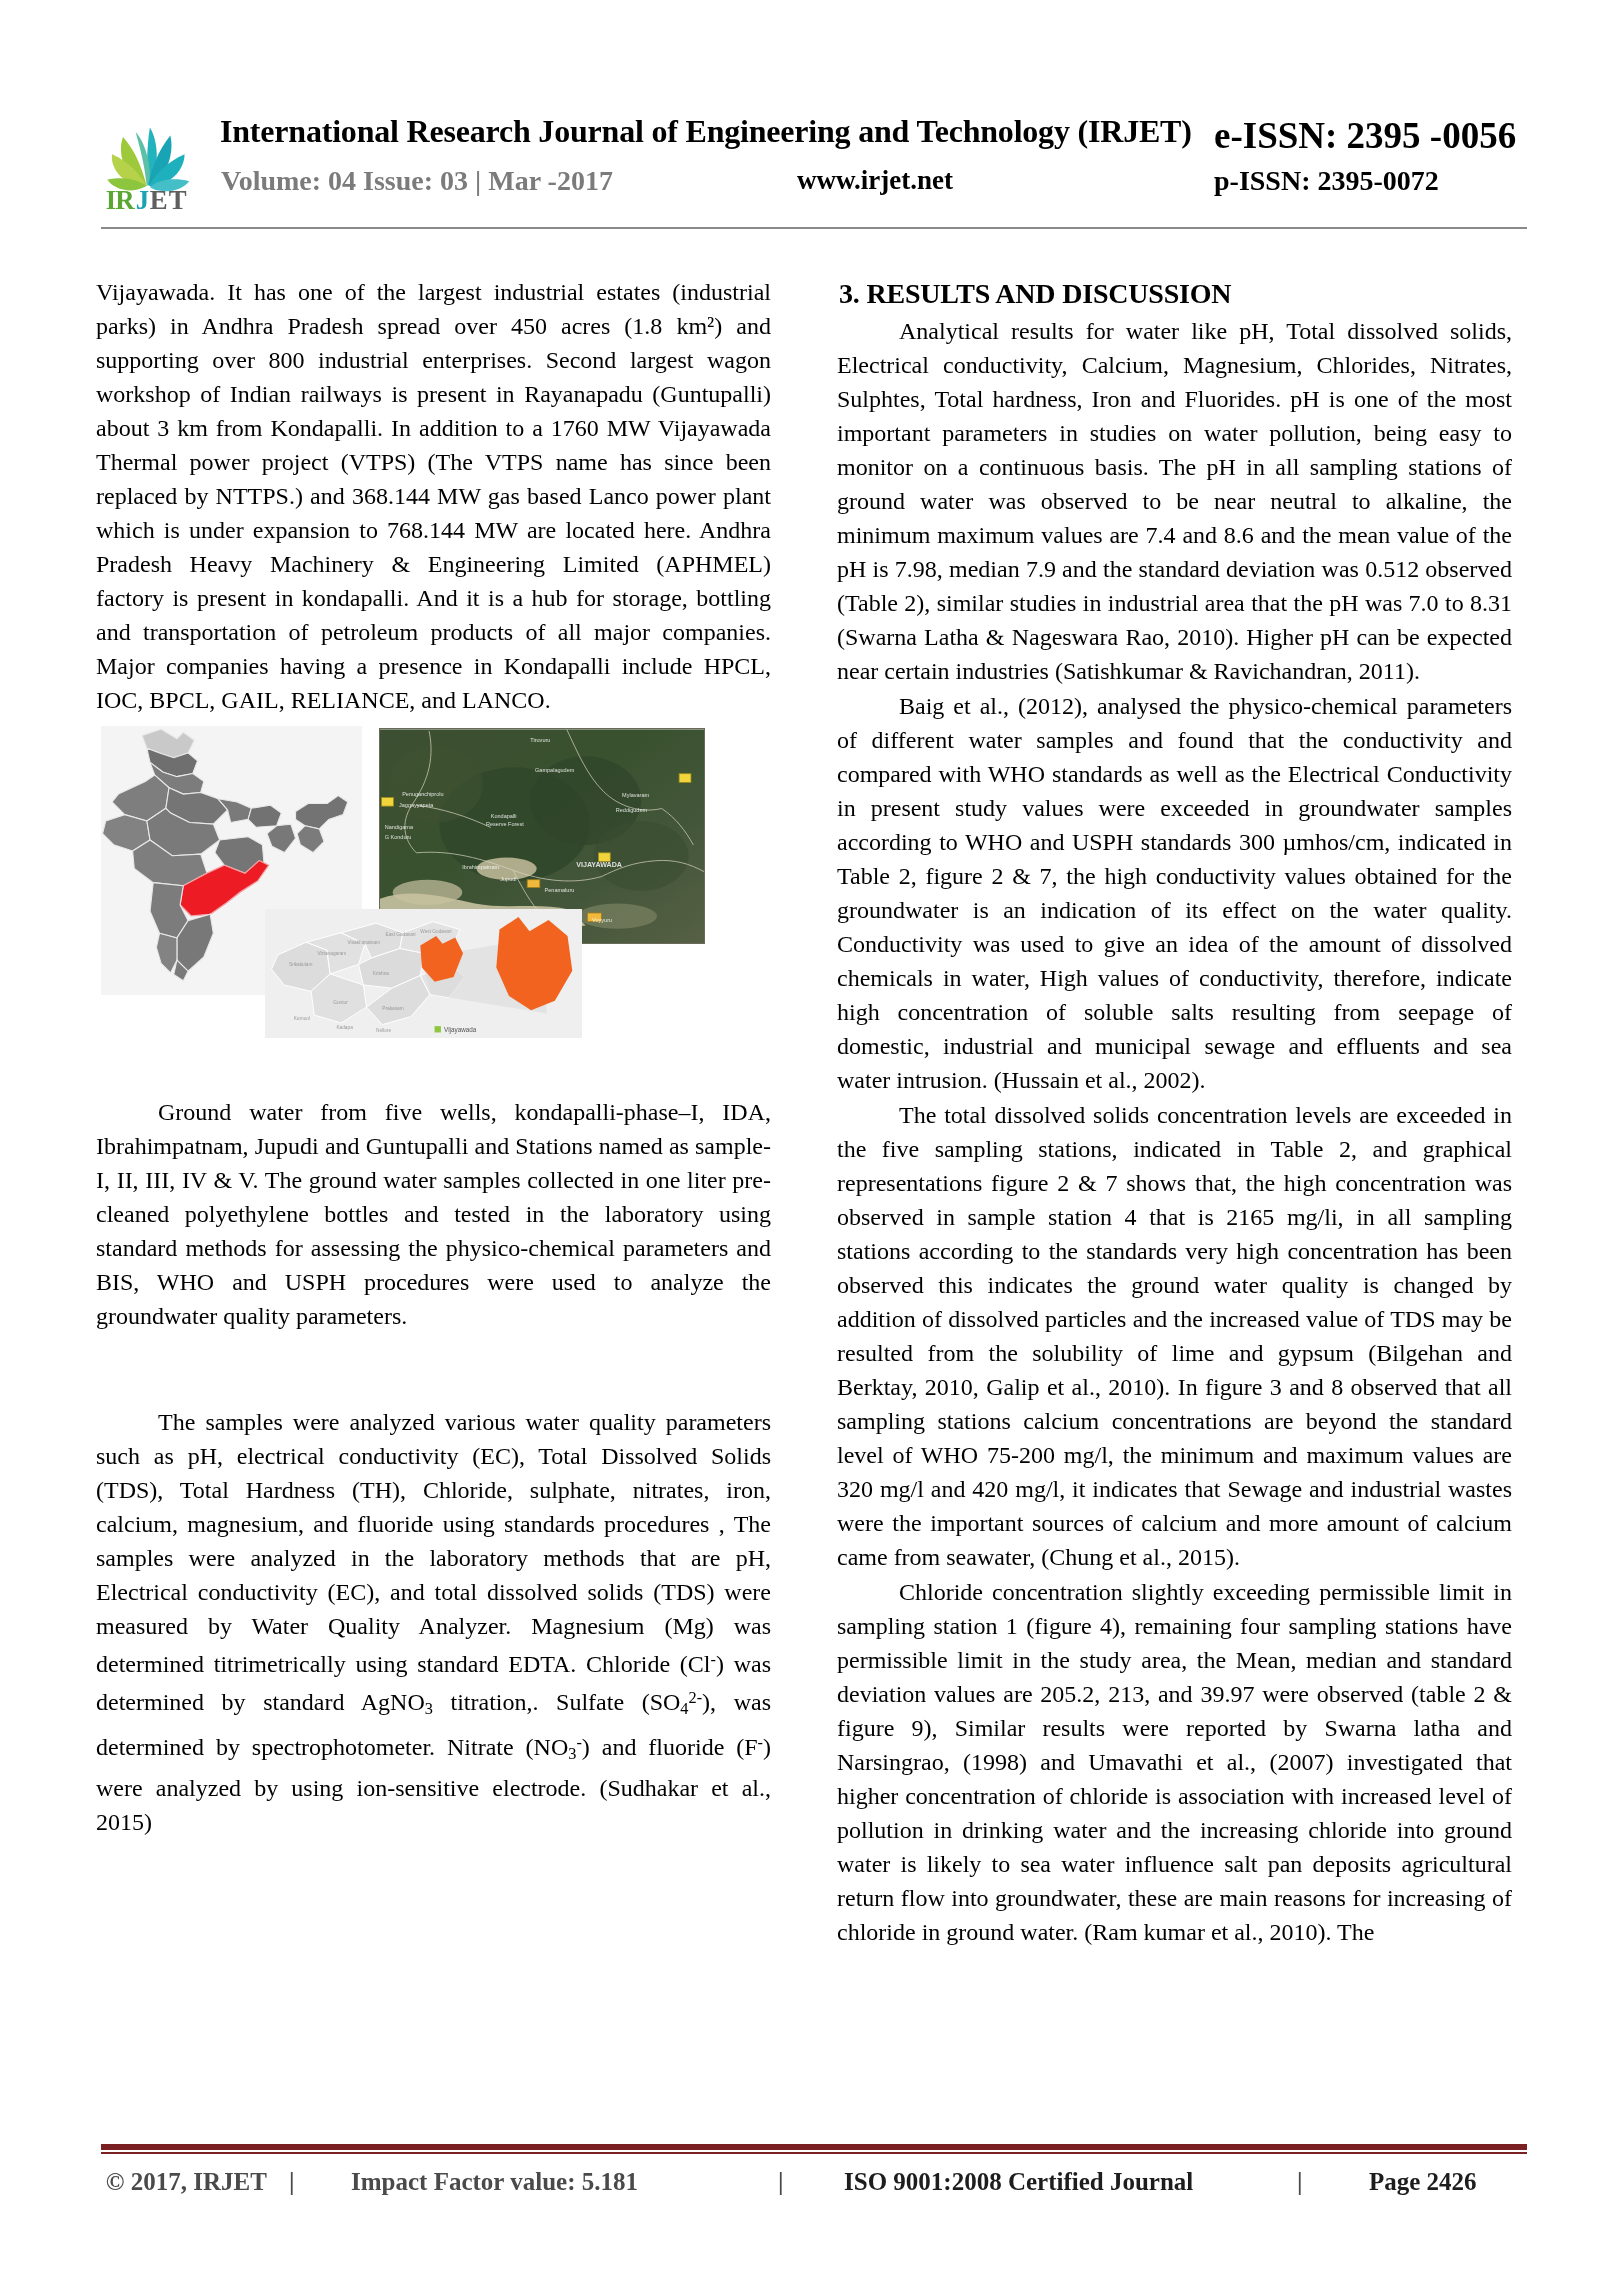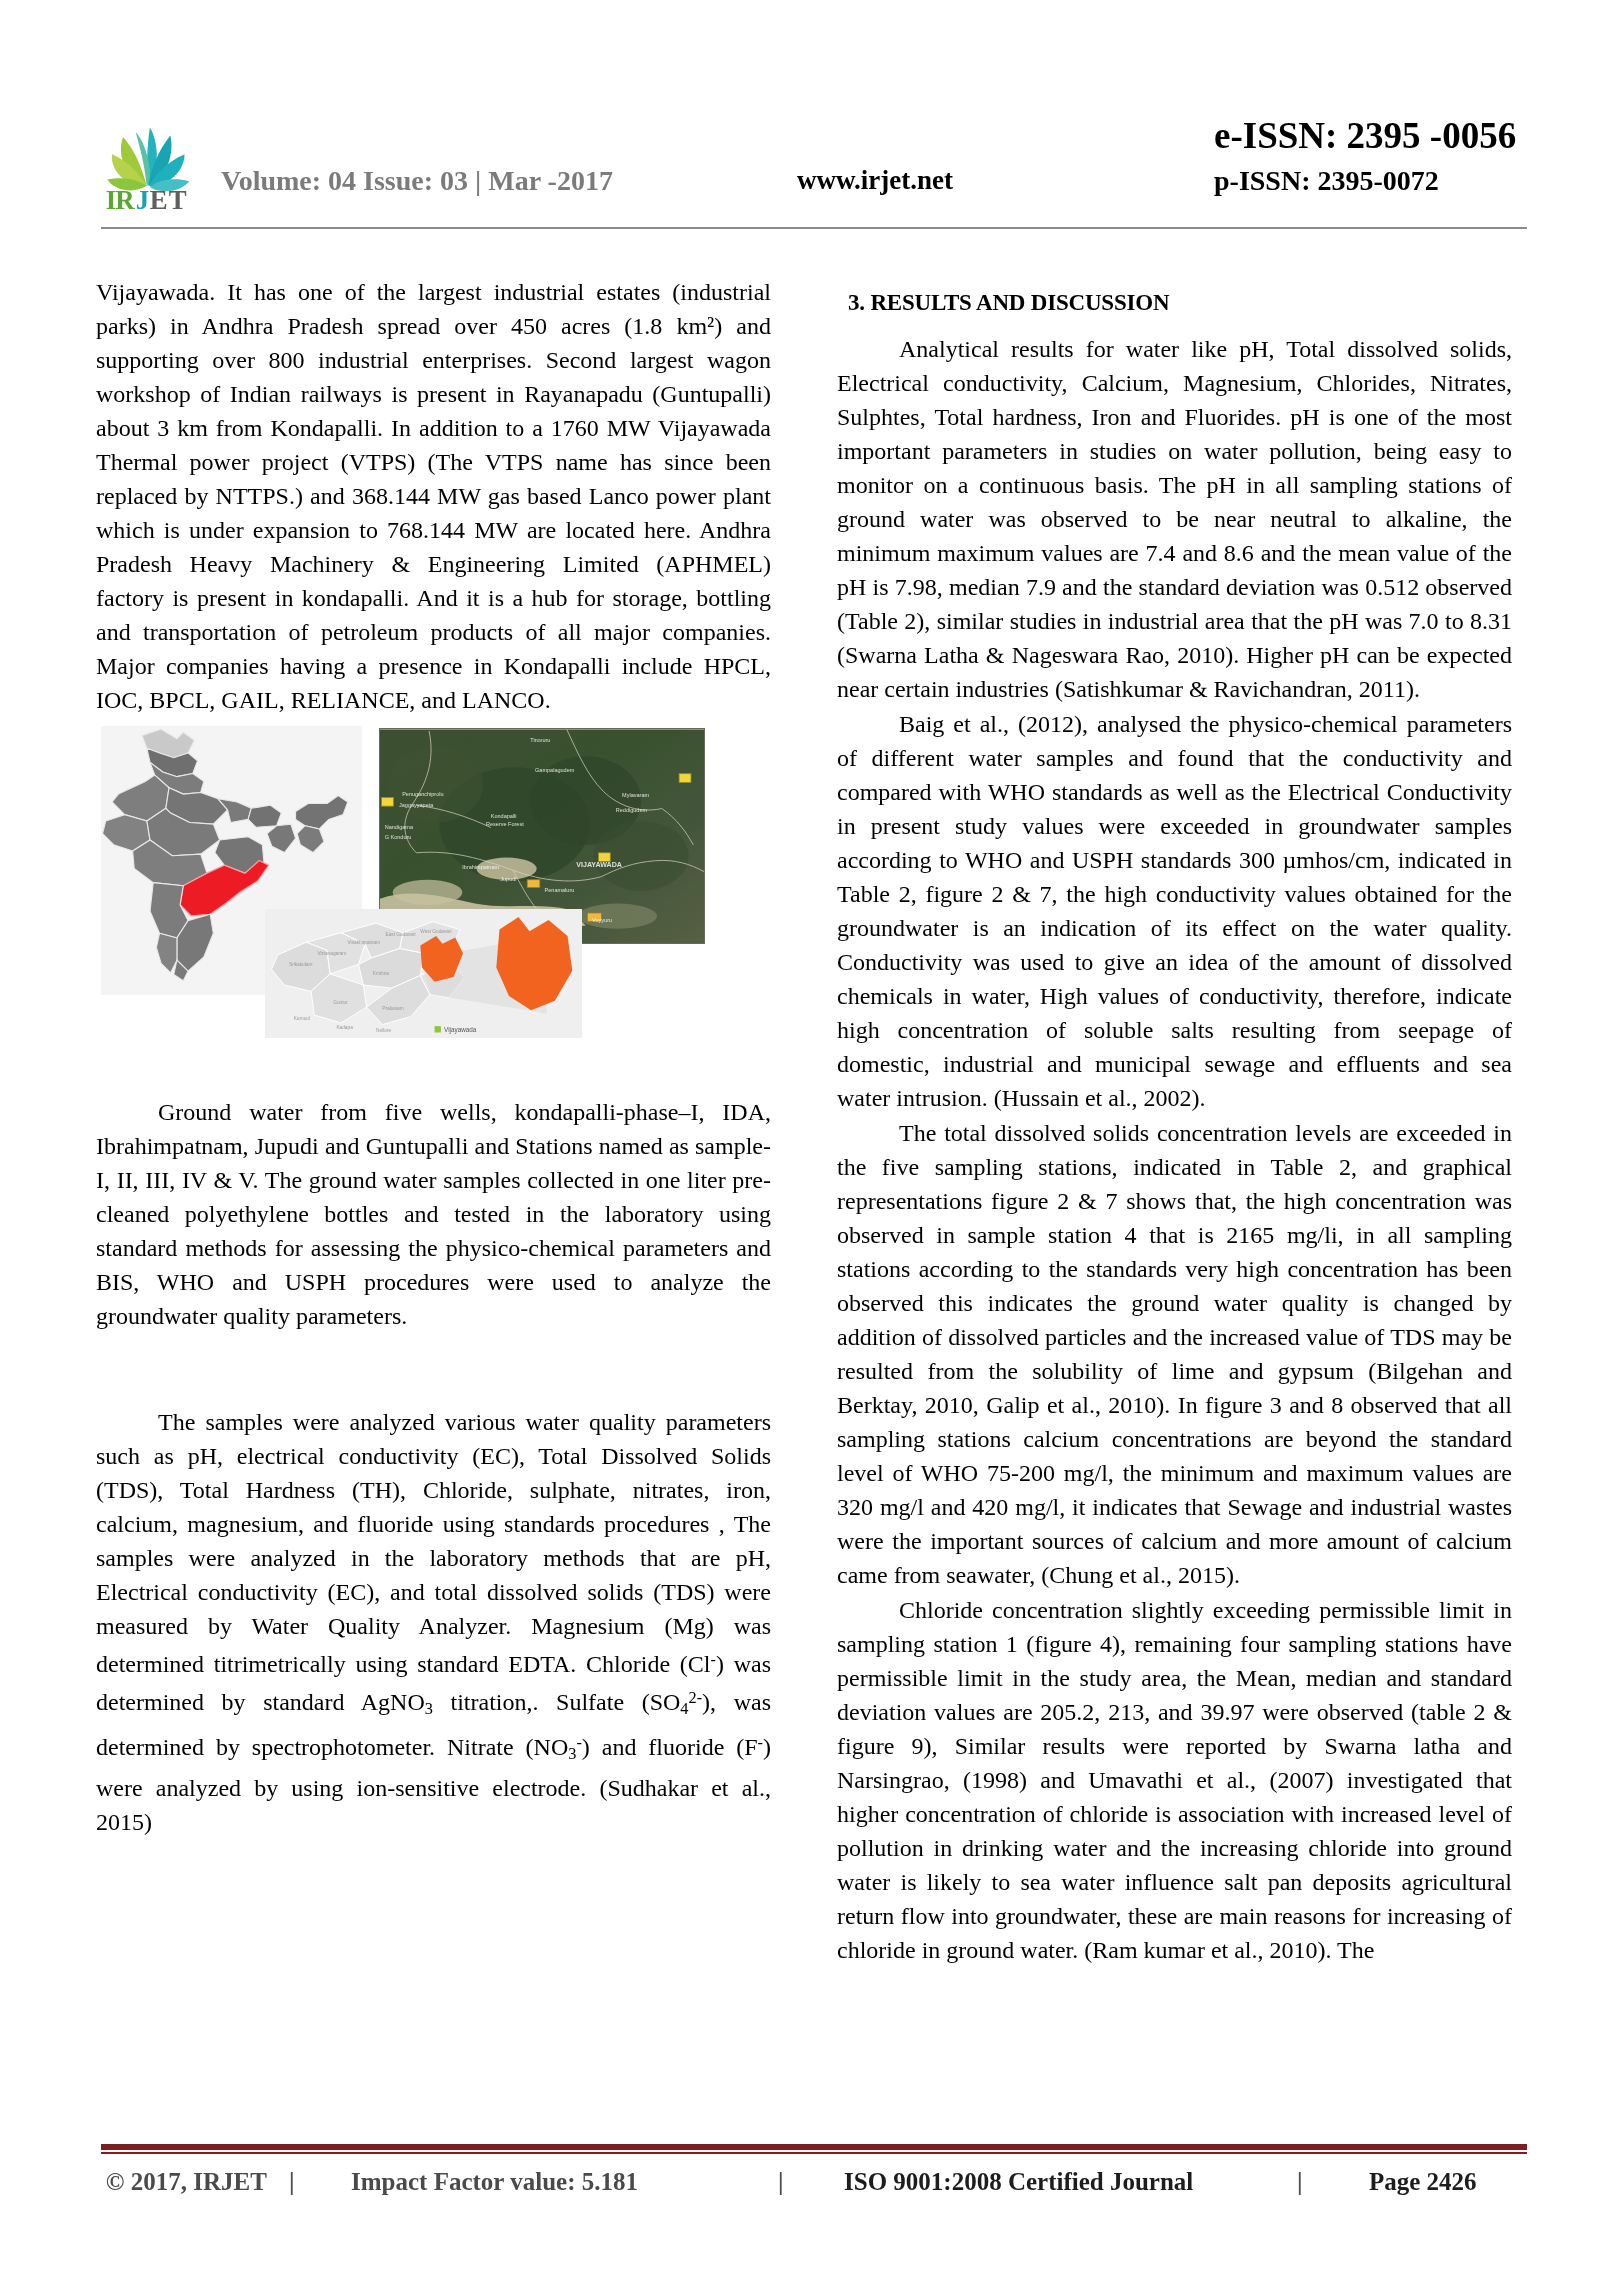--- a/index.html
+++ b/index.html
@@ -103,22 +103,22 @@
   .col-right { left: 836px; }
 
   .col p {
     margin: 1px;
     text-align: justify;
   }
   .indent { text-indent: 62px; }
   .noindent { text-indent: 0; }
 
   h2.sec {
-    margin: 12px;
-    font-size: 23px;
+    margin: 3px;
+    font-size: 28px;
     font-weight: bold;
     line-height: 34px;
     text-align: left;
     letter-spacing: -0.2px;
   }
   .gap-lg { height: 36px; }
   .gap-md { height: 34px; }
   .gap-sm { height: 17.4px; }
 
   sub { font-size: 0.68em; vertical-align: -0.28em; }
@@ -214,20 +214,21 @@
         <g font-family="Liberation Serif, serif" font-weight="bold" font-size="34">
           <text x="6" y="122" fill="#5aa832">I</text>
           <text x="18" y="122" fill="#5aa832">R</text>
           <text x="44" y="122" fill="#1aa3b0">J</text>
           <text x="62" y="122" fill="#5f5f5f">E</text>
           <text x="86" y="122" fill="#5f5f5f">T</text>
         </g>
       </svg>
     </div>
 
+    <div class="hdr-title">International Research Journal of Engineering and Technology (IRJET)</div>
     <div class="hdr-eissn">e-ISSN: 2395 -0056</div>
     <div class="hdr-volume">Volume: 04 Issue: 03 | Mar -2017</div>
     <div class="hdr-web">www.irjet.net</div>
     <div class="hdr-pissn">p-ISSN: 2395-0072</div>
   </div>
   <div class="hdr-rule"></div>
 
   <div class="col col-left">
 
     <p class="noindent">Vijayawada. It has one of the largest industrial estates (industrial parks) in Andhra Pradesh spread over 450 acres (1.8 km²) and supporting over 800 industrial enterprises. Second largest wagon workshop of Indian railways is present in Rayanapadu (Guntupalli) about 3 km from Kondapalli. In addition to a 1760 MW Vijayawada Thermal power project (VTPS) (The VTPS name has since been replaced by NTTPS.) and 368.144 MW gas based Lanco power plant which is under expansion to 768.144 MW are located here. Andhra Pradesh Heavy Machinery &amp; Engineering Limited (APHMEL) factory is present in kondapalli. And it is a hub for storage, bottling and transportation of petroleum products of all major companies. Major companies having a presence in Kondapalli include HPCL, IOC, BPCL, GAIL, RELIANCE, and LANCO.</p>

